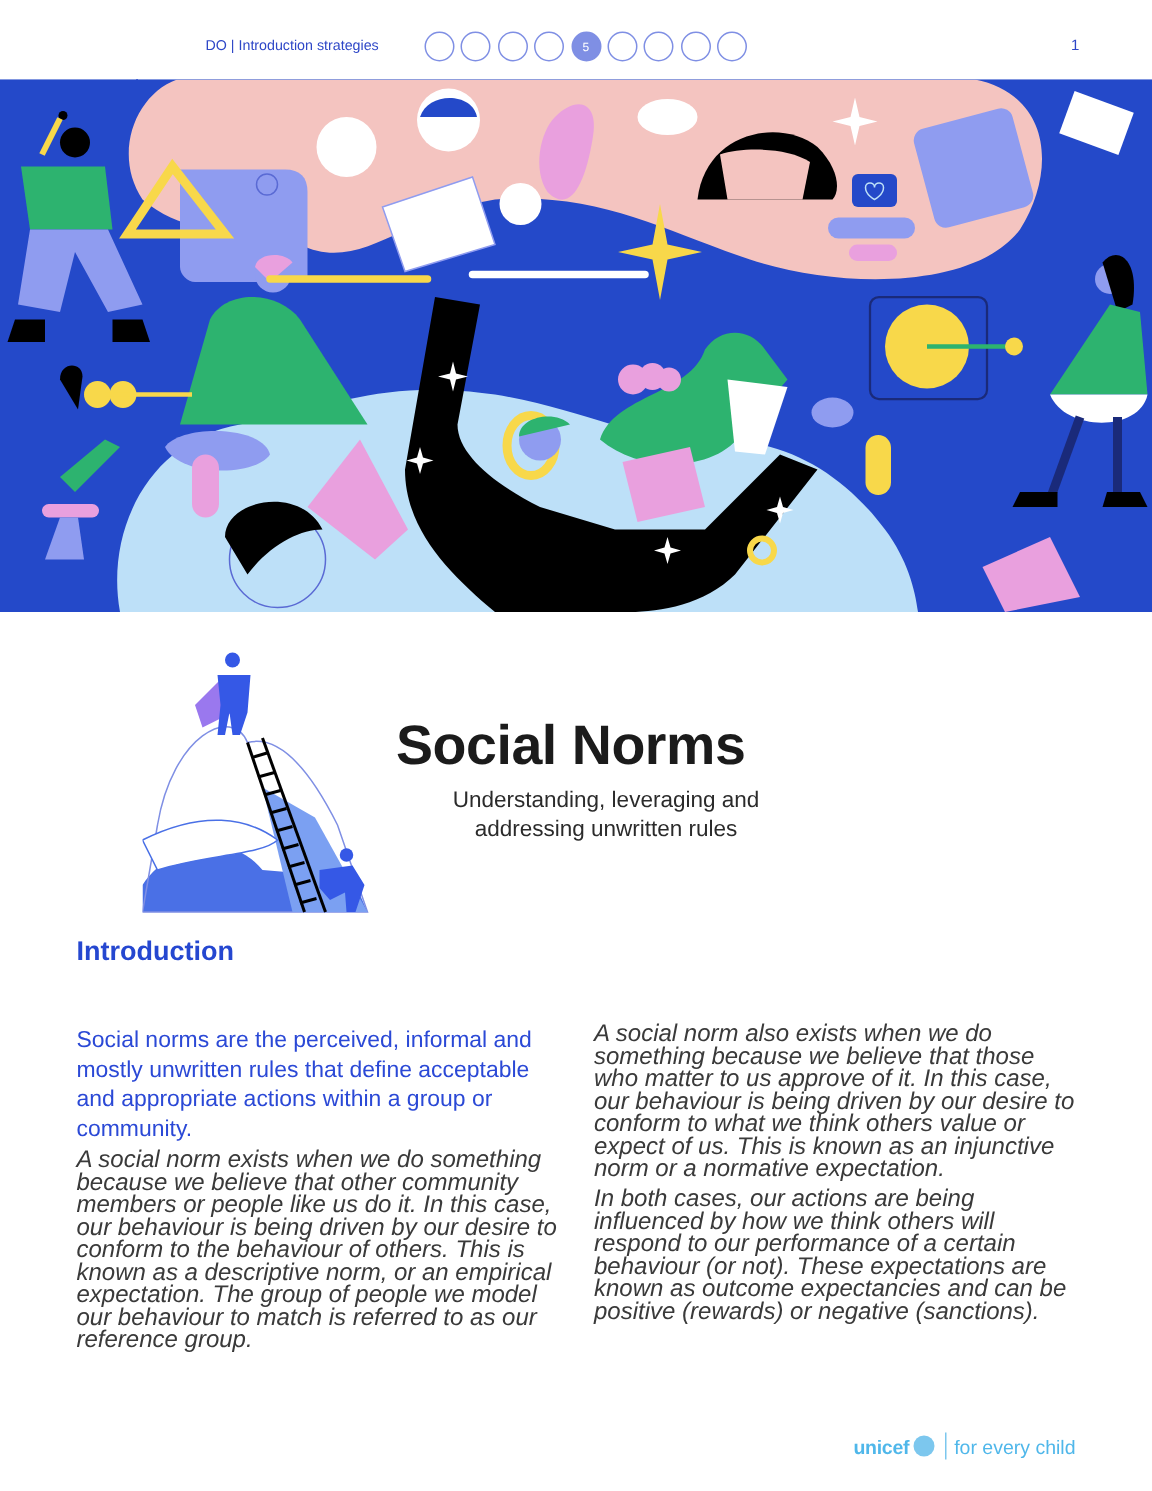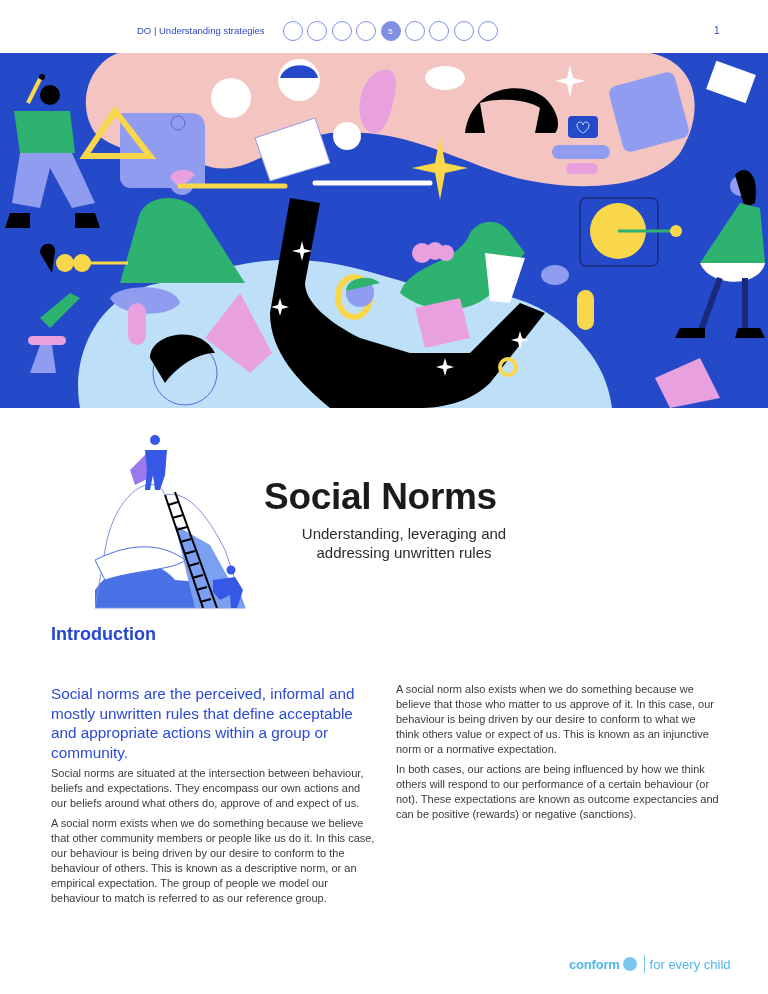--- a/index.html
+++ b/index.html
@@ -22,41 +22,41 @@
   .hero svg { display: block; }
 
   
   .illus { position: absolute; left: 95px; top: 430px; width: 160px; height: 180px; }
   .title { position: absolute; left: 264px; top: 476px; font-size: 37px; font-weight: bold; color: #1b1b1b; letter-spacing: -0.3px; }
   .subtitle { position: absolute; left: 264px; top: 524px; width: 280px; font-size: 15px; line-height: 19px; color: #2b2b2b; text-align: center; }
 
   
   .intro-heading { position: absolute; left: 51px; top: 621px; width: 300px; font-size: 18px; line-height: 26px; font-weight: bold; color: #2547d0; }
   .lead { position: absolute; left: 51px; top: 684px; width: 330px; font-size: 15.3px; line-height: 19.6px; font-weight: normal; color: #2b49d6; }
-  .col { position: absolute; width: 325px; font-size: 11px; line-height: 15px; color: #3a3a3a; }
+  .col { position: absolute; width: 325px; font-size: 16px; line-height: 15px; color: #3a3a3a; font-style: italic; }
   .col p { margin-bottom: 5px; }
   .col-left { left: 51px; top: 766px; }
   .col-right { left: 396px; top: 682px; }
 
   
   .footer { position: absolute; left: 569px; top: 955px; display: flex; align-items: center; color: #4fb7ea; font-size: 13px; }
   .footer .unicef { font-weight: bold; letter-spacing: -0.2px; }
   .footer .globe { width: 14px; height: 14px; border-radius: 50%; background: #7cc7ee; margin: 0 5px 0 3px; display: inline-block; position: relative; }
   .footer .sep { width: 1px; height: 18px; background: #7cc7ee; margin: 0 5px 0 2px; }
 </style>
 </head>
 <body>
 
 <div class="header">
   <div class="brand">
     <div><span class="cap">S</span><span>OCIAL</span> <span class="plus">+</span></div>
     <div><span class="cap">B</span><span>EHAVIOUR</span></div>
     <div><span class="cap">C</span><span>HANGE</span></div>
   </div>
-  <div class="section-label">DO | Understanding strategies</div>
+  <div class="section-label">DO | Introduction strategies</div>
   <div class="progress">
     <div class="dot"></div>
     <div class="dot"></div>
     <div class="dot"></div>
     <div class="dot"></div>
     <div class="dot active">5</div>
     <div class="dot"></div>
     <div class="dot"></div>
     <div class="dot"></div>
     <div class="dot"></div>
@@ -212,26 +212,25 @@
 
 <h1 class="title">Social Norms</h1>
 <div class="subtitle">Understanding, leveraging and addressing unwritten rules</div>
 
 <h2 class="intro-heading">
   <span>Introduction</span><br>
 </h2>
 <p class="lead">Social norms are the perceived, informal and mostly unwritten rules that define acceptable and appropriate actions within a group or community.</p>
 
 <div class="col col-left">
-  <p>Social norms are situated at the intersection between behaviour, beliefs and expectations. They encompass our own actions and our beliefs around what others do, approve of and expect of us.</p>
   <p>A social norm exists when we do something because we believe that other community members or people like us do it. In this case, our behaviour is being driven by our desire to conform to the behaviour of others. This is known as a descriptive norm, or an empirical expectation. The group of people we model our behaviour to match is referred to as our reference group.</p>
 </div>
 <div class="col col-right">
   <p>A social norm also exists when we do something because we believe that those who matter to us approve of it. In this case, our behaviour is being driven by our desire to conform to what we think others value or expect of us. This is known as an injunctive norm or a normative expectation.</p>
   <p>In both cases, our actions are being influenced by how we think others will respond to our performance of a certain behaviour (or not). These expectations are known as outcome expectancies and can be positive (rewards) or negative (sanctions).</p>
 </div>
 
 <div class="footer">
-  <span class="unicef">conform</span>
+  <span class="unicef">unicef</span>
   <span class="globe"></span>
   <span class="sep"></span>
   <span>for every child</span>
 </div>
 
 </body></html>

